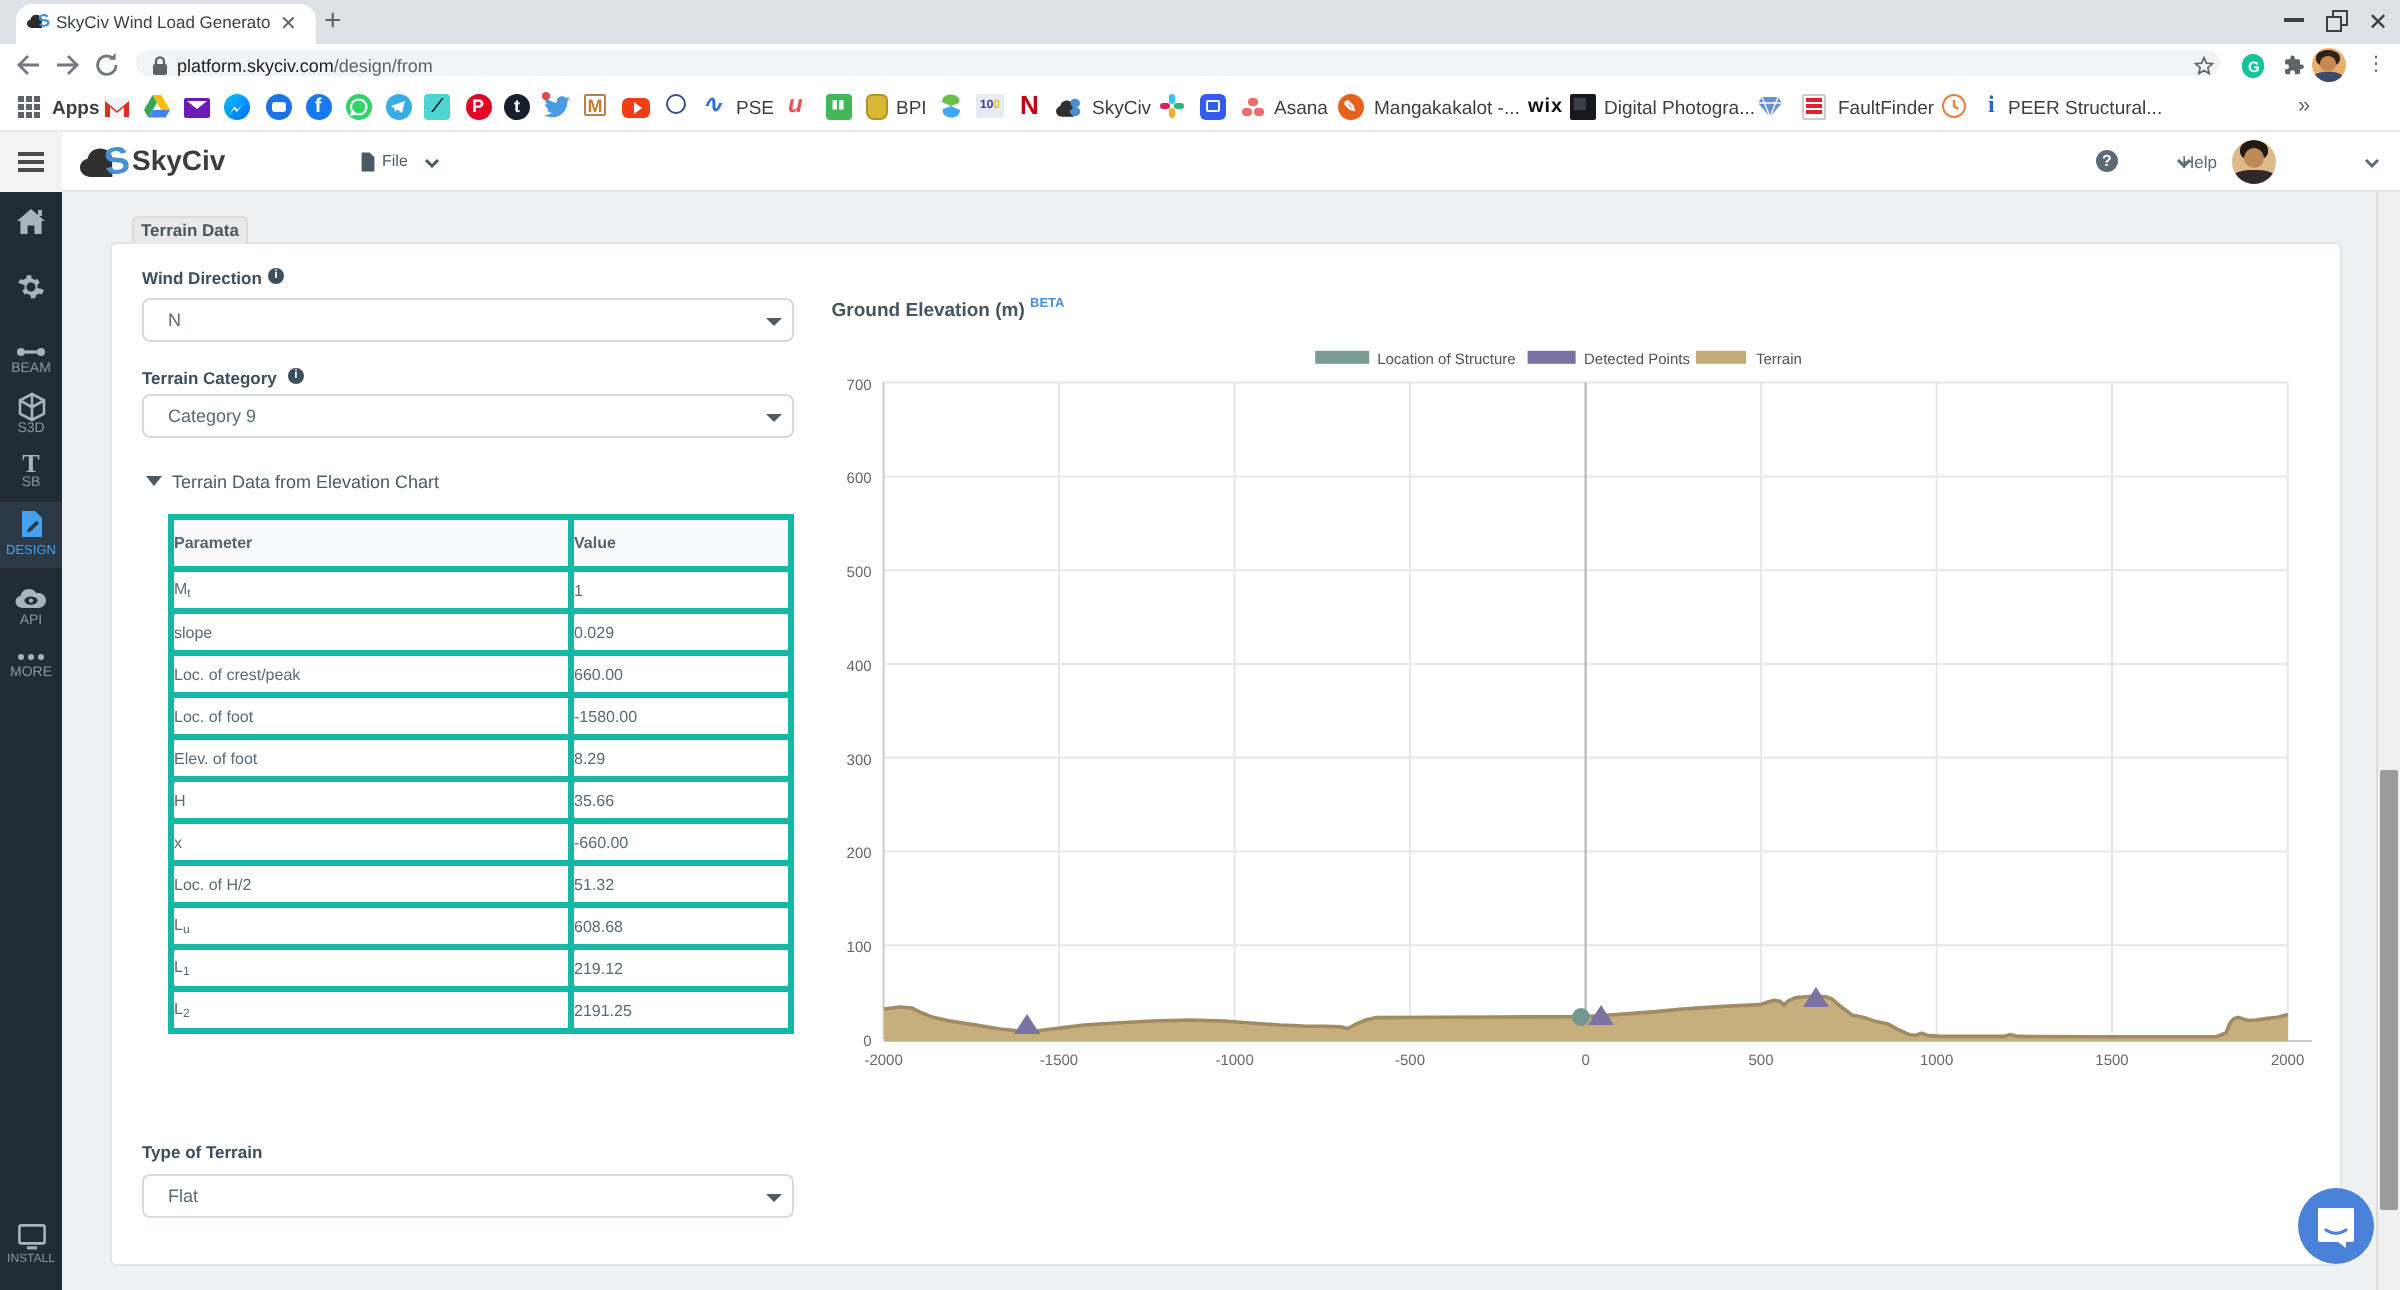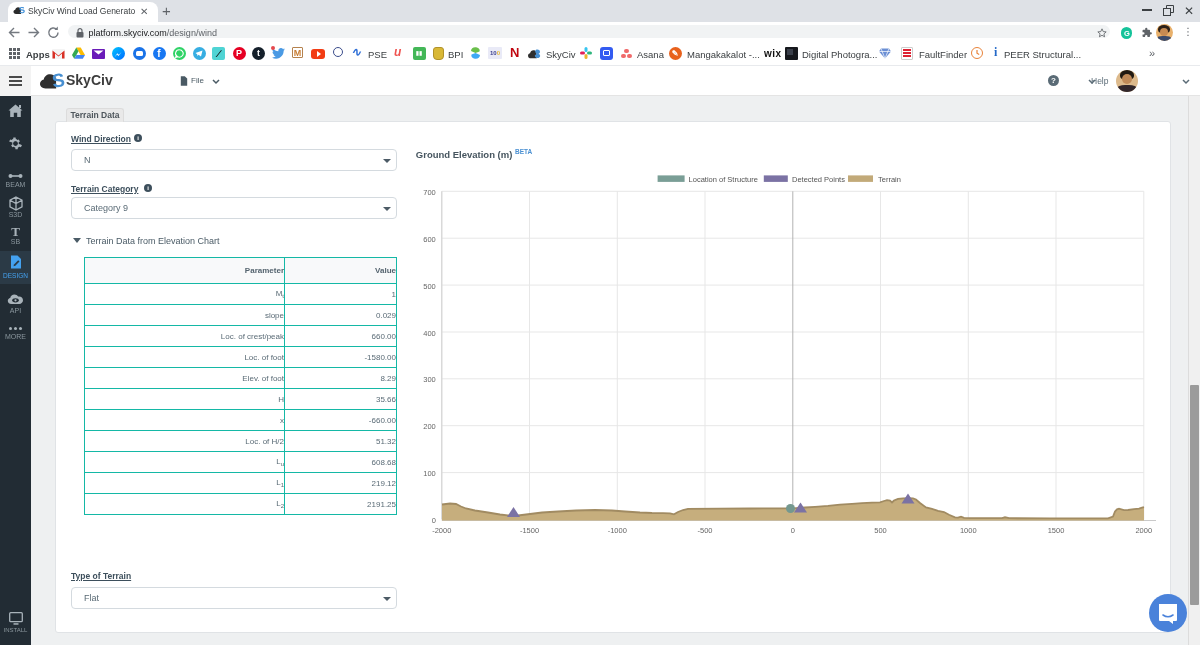--- a/index.html
+++ b/index.html
@@ -15,26 +15,26 @@
 #bookmarks { left:0; top:44px; width:1200px; height:22px; background:#fff; border-bottom:1px solid #e8eaed; }
 
 #appheader { left:0; top:66px; width:1200px; height:30px; background:#fff; border-bottom:1px solid #e4e4e4; }
 #hambox { left:0; top:66px; width:31px; height:30px; background:#f3f3f3; }
 
 #sidebar { left:0; top:96px; width:31px; height:549px; background:#222c34; }
 .sblabel { width:31px; text-align:center; font-size:7px; color:#8a969d; letter-spacing:0px; }
 
 #card { left:55px; top:121px; width:1116px; height:512px; background:#fff; border:1px solid #e0e3e6; border-radius:3px; }
 #cardtab { left:66px; top:108px; width:58px; height:14px; background:#e9e9e9; border:1px solid #dcdcdc; border-bottom:none; border-radius:3px 3px 0 0; font-size:8.5px; font-weight:bold; color:#4e565c; text-align:center; line-height:13px; white-space:nowrap; }
-.flabel { font-size:8.5px; font-weight:bold; color:#3d4f5c;text-decoration:underline; }
+.flabel { font-size:8.5px; font-weight:bold; color:#3d4f5c; }
 .fselect { background:#fff; border:1px solid #d4dadf; border-radius:4px; height:22px; width:326px; font-size:9px; color:#5a6b76; line-height:20px; padding-left:12px; }
 .caret { position:absolute; width:0; height:0; border-left:4.5px solid transparent; border-right:4.5px solid transparent; border-top:4.5px solid #4c5b66; }
 
 #dtable { left:84px; top:257px; width:313px; border-collapse:collapse; font-size:8px; color:#5a6b76; }
-#dtable td, #dtable th { border:1px solid #14b8a6; text-align:right; height:21px; padding:0; font-weight:normal; }
+#dtable td, #dtable th { border:3px solid #14b8a6; text-align:left; height:21px; padding:0; font-weight:normal; }
 #dtable th { background:#f8f9fa; height:26px; font-weight:bold; color:#55646f; font-size:8px; }
 #dtable td:first-child, #dtable th:first-child { width:200px; }
 sub { font-size:6px; vertical-align:-1.5px; }
 
 #sbtrack { left:1188px; top:96px; width:12px; height:549px; background:#f0f0f0; border-left:1px solid #dcdcdc; }
 #sbthumb { left:1190px; top:385px; width:9px; height:220px; background:#9b9b9b; border-radius:1px; }
 #intercom { left:1149px; top:594px; width:38px; height:38px; border-radius:50%; background:#4a82da; }
 </style>
 </head>
 <body>
@@ -66,21 +66,21 @@
     </svg>
   <svg class="abs" style="left:47px;top:26px" width="13" height="13" viewBox="0 0 13 13">
       <path d="M11 6.5 a4.6 4.6 0 1 1 -1.4 -3.2" fill="none" stroke="#747980" stroke-width="1.4"></path>
       <path d="M10.8 0.5 v3.4 h-3.4 z" fill="#747980"></path>
     </svg>
   <div class="abs" id="pill"></div>
   <svg class="abs" style="left:76px;top:27.5px" width="8" height="10" viewBox="0 0 8 10">
       <rect x="0.5" y="4" width="7" height="5.5" rx="1" fill="#5f6368"></rect>
       <path d="M2 4 v-1.3 a2 2 0 0 1 4 0 v1.3" fill="none" stroke="#5f6368" stroke-width="1.2"></path>
     </svg>
-  <div class="abs" style="left:88.5px;top:27.5px;font-size:9px;color:#202124;">platform.skyciv.com<span style="color:#5f6368;">/design/wind</span></div>
+  <div class="abs" style="left:88.5px;top:27.5px;font-size:9px;color:#202124;">platform.skyciv.com<span style="color:#5f6368;">/design/from</span></div>
   <svg class="abs" style="left:1097px;top:27.5px" width="10" height="10" viewBox="0 0 24 24">
       <path d="M12 2 l2.9 6.6 7.1 0.7 -5.4 4.8 1.6 7 -6.2 -3.7 -6.2 3.7 1.6 -7 -5.4 -4.8 7.1 -0.7 z" fill="none" stroke="#5f6368" stroke-width="2"></path>
     </svg>
   <div class="abs" style="left:1120.5px;top:27px;width:11.5px;height:11.5px;border-radius:50%;background:#15c39a;"></div>
   <div class="abs" style="left:1124px;top:28.5px;font-size:7.5px;color:#fff;font-weight:bold;">G</div>
   <svg class="abs" style="left:1141px;top:27px" width="11.5" height="11.5" viewBox="0 0 24 24">
       <path d="M20.5 11h-1.7V7.3c0-1-0.8-1.8-1.8-1.8h-3.7V3.8a2.3 2.3 0 0 0-4.6 0v1.7H5c-1 0-1.8 0.8-1.8 1.8v3.5h1.7a2.5 2.5 0 0 1 0 5H3.2v3.5c0 1 0.8 1.8 1.8 1.8h3.5v-1.7a2.5 2.5 0 0 1 5 0v1.7h3.5c1 0 1.8-0.8 1.8-1.8v-3.7h1.7a2.3 2.3 0 0 0 0-4.6z" fill="#5f6368"></path>
     </svg>
   <div class="abs" style="left:1155.5px;top:24px;width:17px;height:17px;border-radius:50%;background:#e8b06b;overflow:hidden;">
     <div class="abs" style="left:2.5px;top:0.5px;width:12px;height:8px;border-radius:50% 50% 40% 40%;background:#2d2118;"></div>

